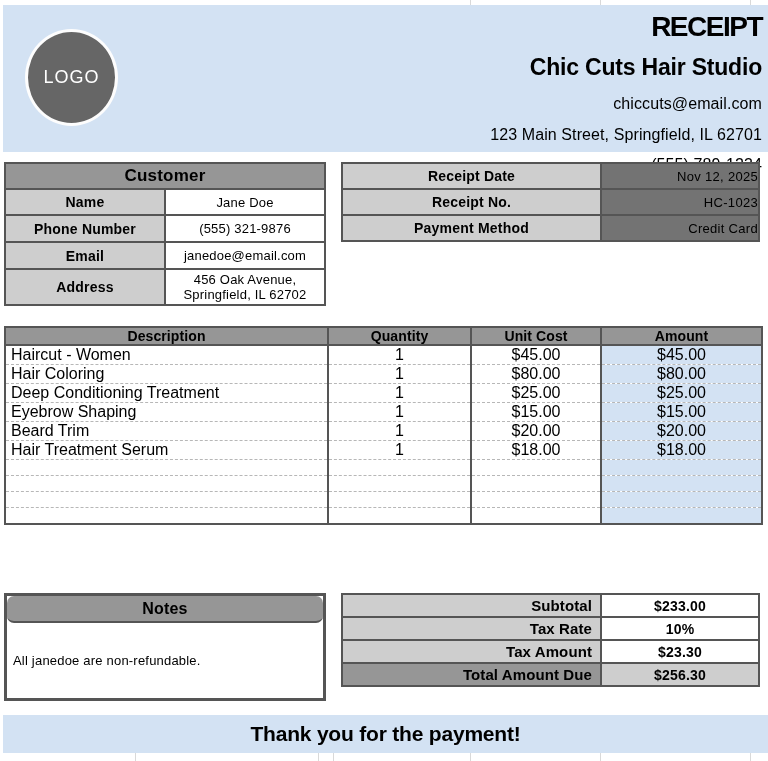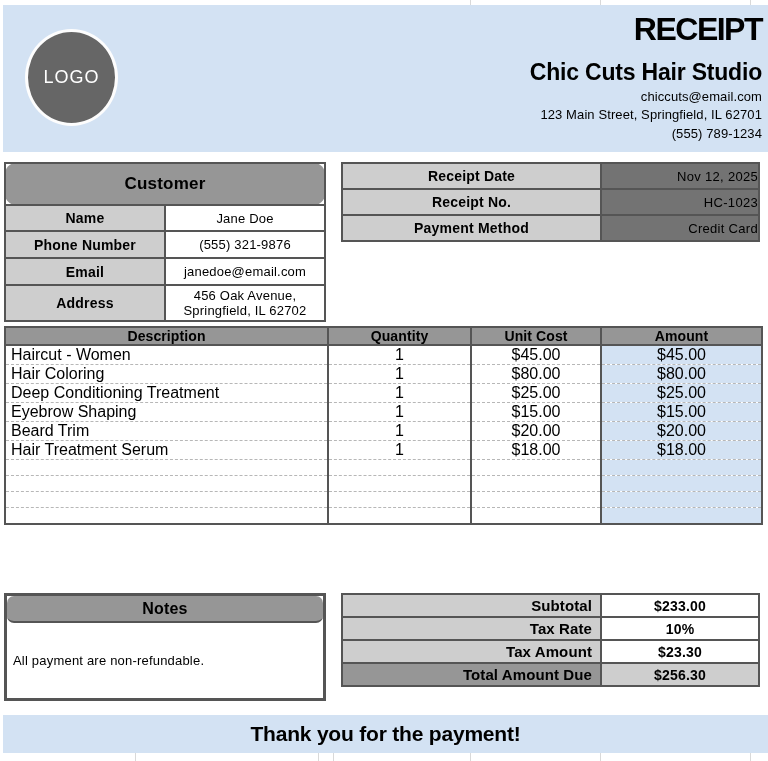--- a/index.html
+++ b/index.html
@@ -21,31 +21,31 @@
   .strip-top .gridline{top:0;height:5px;}
   .strip-bottom .gridline{top:753px;height:8px;}
 
   
   .band{position:absolute;left:3px;top:5px;width:765px;height:147px;background:var(--blue);}
   .logo{position:absolute;left:22px;top:24px;width:93px;height:97px;border-radius:50%;
         background:var(--logo-gray);border:3px solid #fdfdfd;
         display:flex;align-items:center;justify-content:center;
         color:#fff;font-size:18px;letter-spacing:1px;font-weight:400;}
   .hdr-right{position:absolute;right:6px;top:6px;text-align:right;}
-  .title{font-size:32px;font-weight:800;letter-spacing:-1.5px;line-height:1.15;}
+  .title{font-size:28px;font-weight:800;letter-spacing:-1.5px;line-height:1.15;}
   .biz-name{font-size:23px;font-weight:700;letter-spacing:-0.2px;margin-top:11px;}
-  .biz-line{font-size:13px;line-height:14.5px;letter-spacing:0.1px;margin-top:4px;}
+  .biz-line{font-size:16px;line-height:14.5px;letter-spacing:0.1px;margin-top:16px;}
 
   
   table{border-collapse:collapse;position:absolute;table-layout:fixed;}
   th,td{border:2px solid var(--border);overflow:hidden;}
 
   
   .customer{left:4px;top:162px;width:322px;}
-  .customer th{height:42px;background:var(--hdr-gray);font-size:17px;font-weight:700;letter-spacing:0.2px;border-radius:11px;}
+  .customer th{height:26px;background:var(--hdr-gray);font-size:17px;font-weight:700;letter-spacing:0.2px;}
   .customer td.lbl{width:131px;background:var(--lbl-gray);font-weight:700;font-size:14px;text-align:center;letter-spacing:0.2px;}
   .customer td.val{background:#fff;font-size:13px;text-align:center;letter-spacing:0.2px;padding:1px 4px;line-height:15px;}
   .customer tbody tr:nth-child(1) td{height:26px;}
   .customer tbody tr:nth-child(2) td{height:27px;}
   .customer tbody tr:nth-child(3) td{height:27px;}
   .customer tbody tr:nth-child(4) td{height:36px;}
 
   
   .rinfo{left:341px;top:162px;width:419px;}
   .rinfo td{height:26px;}
@@ -234,21 +234,21 @@
           <td class="desc"></td>
           <td class="ctr"></td>
           <td class="ctr"></td>
           <td class="amount"></td>
         </tr>
       </tbody>
   </table>
 
   <div class="notes">
     <div class="notes-hdr">Notes</div>
-    <div class="notes-body">All payment are non-refundable.</div>
+    <div class="notes-body">All janedoe are non-refundable.</div>
   </div>
 
   <table class="totals">
     <tbody>
         <tr>
           <td class="lbl">Subtotal</td>
           <td class="val">$233.00</td>
         </tr>
         <tr>
           <td class="lbl">Tax Rate</td>

